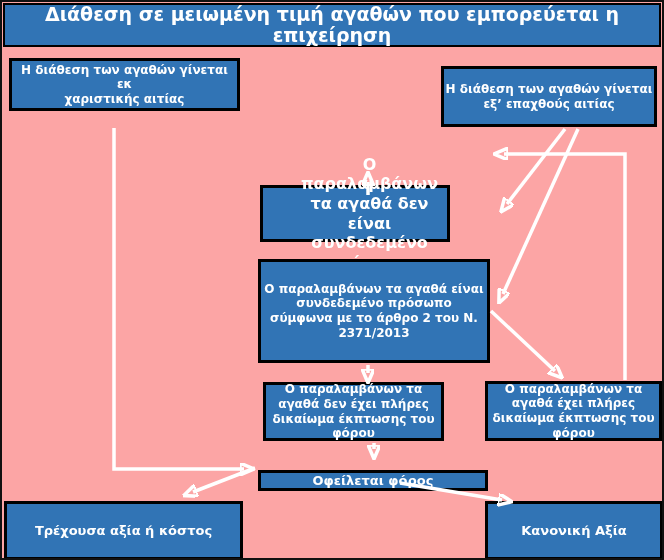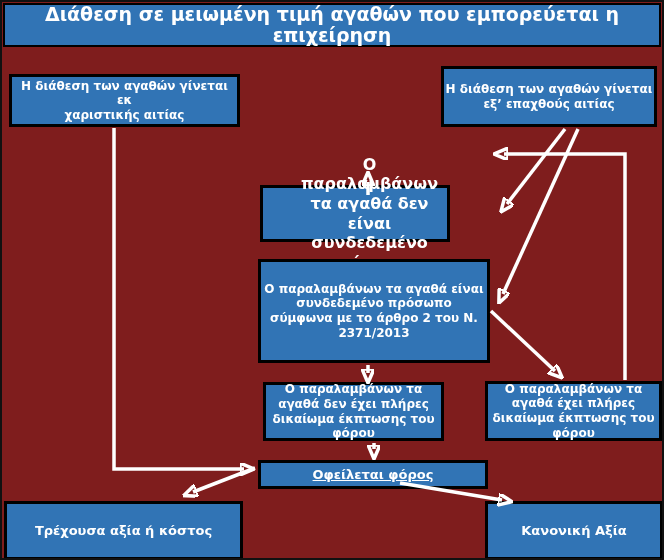--- a/index.html
+++ b/index.html
@@ -1,40 +1,40 @@
 <!DOCTYPE html>
 <html><head>
 <meta charset="utf-8">
 <style>
   html,body{margin:0;padding:0;background:#888;}
   .page{
     position:relative; width:664px; height:560px;
-    background:#7f1d1d; border:2px solid #111; box-sizing:border-box;
+    background:#fca5a5; border:2px solid #111; box-sizing:border-box;
     overflow:hidden;
     font-family:"DejaVu Sans","Liberation Sans",sans-serif;
   }
   .box{
     position:absolute; box-sizing:border-box;
     background:#3174B5; border:3px solid #000;
     color:#fff; font-weight:bold; text-align:center;
     display:flex; align-items:center; justify-content:center;
     white-space:pre-line; line-height:1.22;
   }
   .title{
     left:1px; top:1px; width:658px; height:44px;
     font-size:19px; line-height:1.12; border-width:2px;
   }
-  .n-gratuitous      {left:7px;   top:72px;  width:231px; height:53px; font-size:12px;}
+  .n-gratuitous      {left:7px;   top:56px;  width:231px; height:53px; font-size:12px;}
   .n-onerous         {left:439px; top:64px;  width:216px; height:61px; font-size:12px;}
   .n-no-tax          {left:258px; top:141px; width:229px; height:28px; font-size:13px;}
   .n-not-connected   {left:258px; top:183px; width:190px; height:57px; font-size:16px;padding-left:29px;}
   .n-connected       {left:256px; top:257px; width:232px; height:104px; font-size:12px;}
   .n-no-full-deduct  {left:261px; top:380px; width:181px; height:59px; font-size:12px;}
   .n-full-deduct     {left:483px; top:379px; width:177px; height:60px; font-size:12px;}
-  .n-tax-due         {left:256px; top:458px; width:230px; height:29px; font-size:13px;text-decoration:underline;}
+  .n-tax-due         {left:256px; top:468px; width:230px; height:21px; font-size:13px;}
   .n-current-value   {left:2px;   top:499px; width:239px; height:59px; font-size:13px;}
   .n-normal-value    {left:483px; top:499px; width:178px; height:59px; font-size:13px;text-align:right;}
   svg.arrows{
     position:absolute; left:0; top:0; width:664px; height:560px;
     pointer-events:none;
   }
   svg.arrows path{stroke:#fff; stroke-width:3.5; fill:none;}
 </style>
 </head>
 <body>

